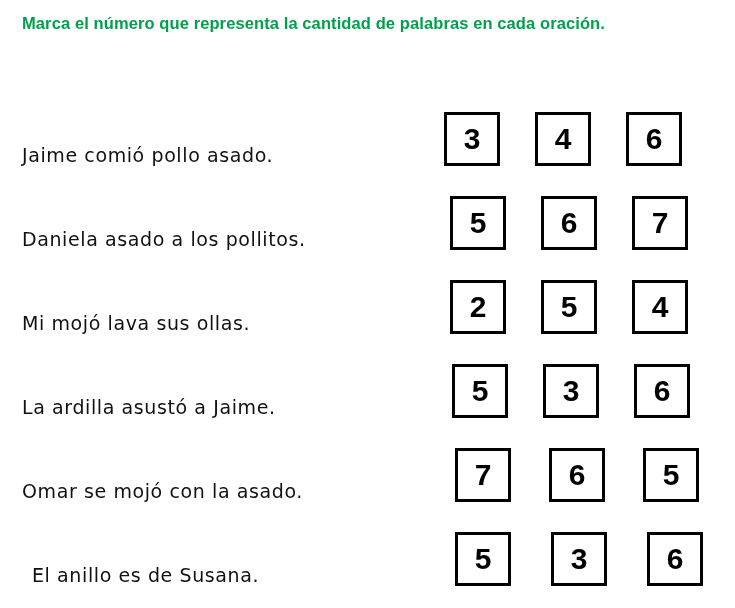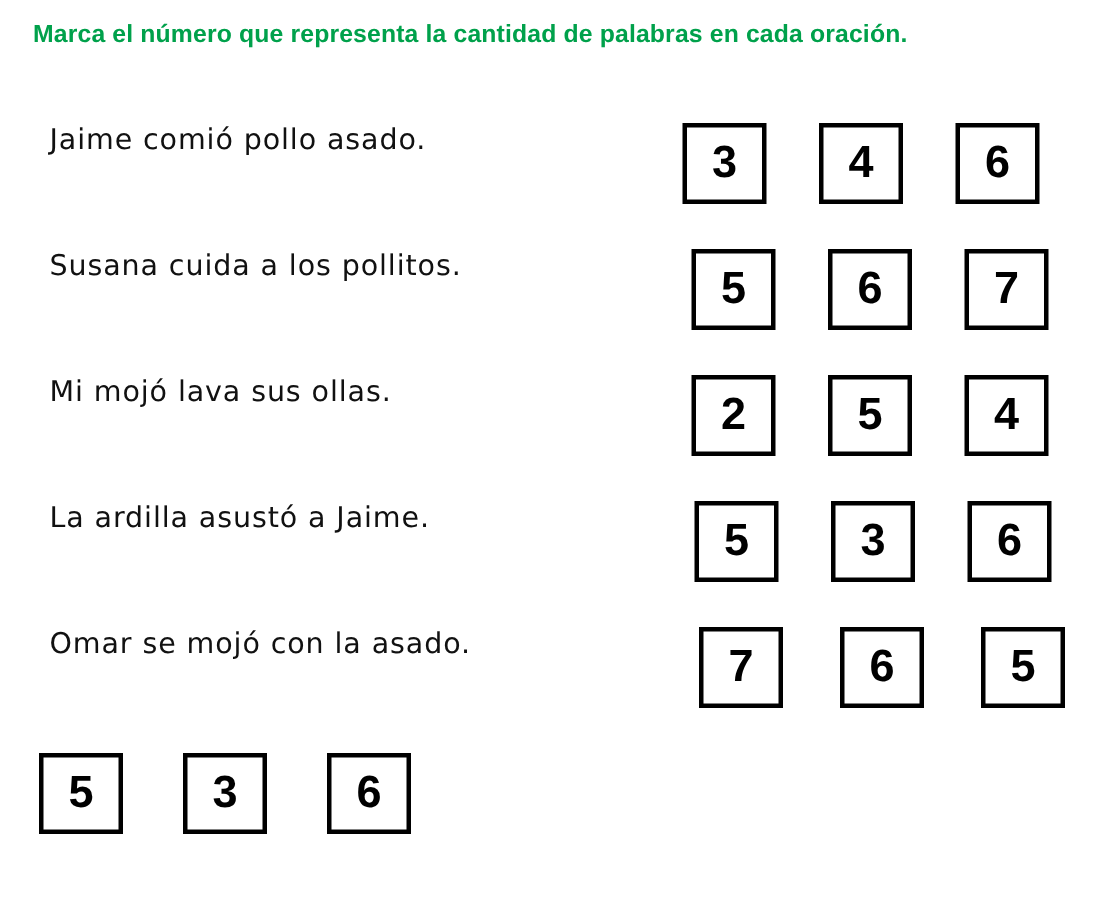--- a/index.html
+++ b/index.html
@@ -34,22 +34,21 @@
   .rows {
     position: absolute;
     left: 0;
     top: 82px;
     width: 735px;
   }
   .row {
     position: relative;
     height: 84px;
     display: flex;
-    align-items: flex-start;
-    margin-left: 11px;
+    align-items: flex-end;
   }
   .sentence {
     position: relative;
     width: 440px;
     padding-left: 22px;
     box-sizing: border-box;
     font-family: "DejaVu Sans", sans-serif;
     font-size: 19px;
     color: #111111;
     letter-spacing: 0.6px;
@@ -99,21 +98,21 @@
     <div class="row r1">
       <div class="sentence">Jaime  comió  pollo  asado.</div>
       <div class="options">
         <div class="box">3</div>
         <div class="box">4</div>
         <div class="box">6</div>
       </div>
     </div>
 
     <div class="row r2">
-      <div class="sentence">Susana  cuida  a  los  pollitos.</div>
+      <div class="sentence">Daniela  asado  a  los  pollitos.</div>
       <div class="options">
         <div class="box">5</div>
         <div class="box">6</div>
         <div class="box">7</div>
       </div>
     </div>
 
     <div class="row r3">
       <div class="sentence">Mi  mojó  lava  sus  ollas.</div>
       <div class="options">
@@ -135,20 +134,21 @@
     <div class="row r5">
       <div class="sentence">Omar  se  mojó  con  la  asado.</div>
       <div class="options">
         <div class="box">7</div>
         <div class="box">6</div>
         <div class="box">5</div>
       </div>
     </div>
 
     <div class="row r6">
+      <div class="sentence">El  anillo  es  de  Susana.</div>
       <div class="options">
         <div class="box">5</div>
         <div class="box">3</div>
         <div class="box">6</div>
       </div>
     </div>
 
   </div>
 </div>
 

